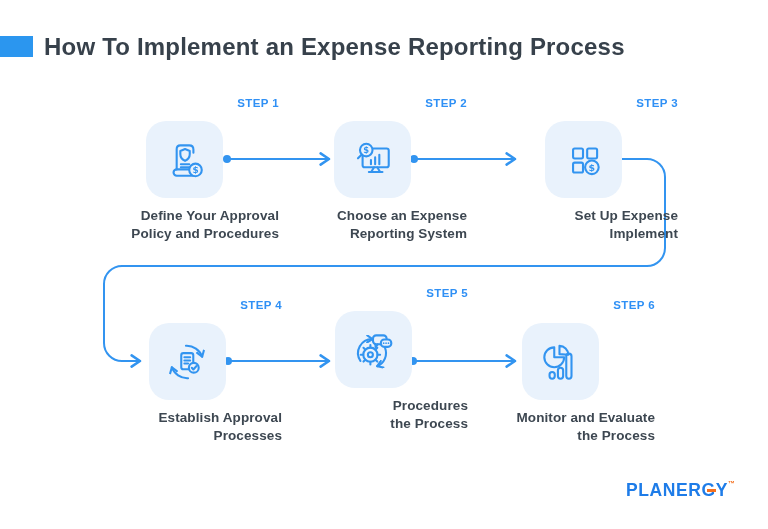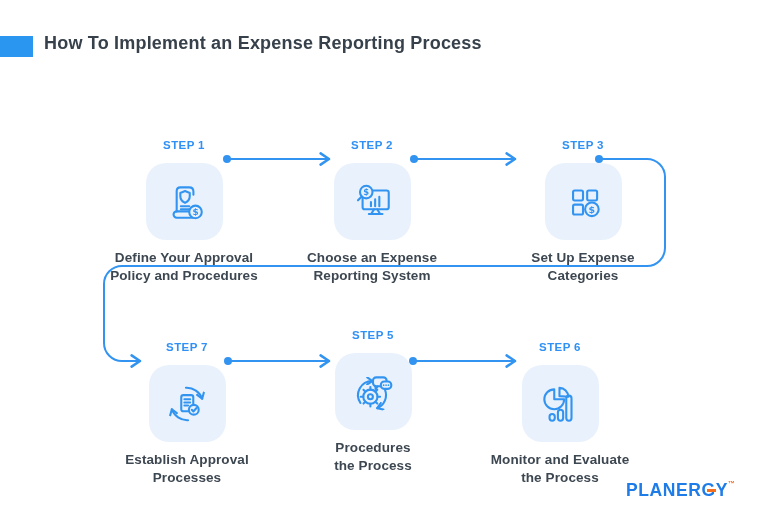--- a/index.html
+++ b/index.html
@@ -9,25 +9,25 @@
     font-family:"Liberation Sans","DejaVu Sans",sans-serif;
     -webkit-font-smoothing:antialiased;
   }
   
   .title-accent{
     position:absolute;left:0;top:36px;width:33px;height:21px;
     background:#2b96ef;
   }
   .page-title{
     position:absolute;left:44px;top:33px;margin:0;
-    font-size:18px;font-weight:700;color:#37414b;letter-spacing:.2px;
+    font-size:24px;font-weight:700;color:#37414b;letter-spacing:.2px;
     white-space:nowrap;
   }
   
-  .step{position:absolute;width:190px;text-align:center;margin-top:42px;}
+  .step{position:absolute;width:190px;text-align:right;}
   .step-label{
     font-size:11.5px;font-weight:700;color:#2f90f5;
     letter-spacing:.4px;height:14px;line-height:14px;margin-bottom:11px;
   }
   .icon-box{
     width:77px;height:77px;margin:0 auto;border-radius:20px;
     background:#e9f2fc;display:flex;align-items:center;justify-content:center;
   }
   .icon-box svg{display:block;}
   .step-caption{
@@ -126,26 +126,26 @@
         <rect x="12.5" y="11" width="9.5" height="9.5" rx="1.5"></rect>
         <rect x="26" y="11" width="9.5" height="9.5" rx="1.5"></rect>
         <rect x="12.5" y="24.5" width="9.5" height="9.5" rx="1.5"></rect>
         <circle cx="30.5" cy="29" r="6.5"></circle>
       </g>
       <text x="30.5" y="32.2" text-anchor="middle" font-size="9" font-weight="bold" fill="#3294f0" font-family="DejaVu Sans, sans-serif">$</text>
     </svg>
   </div>
   <div class="step-caption">
     <div>Set Up Expense</div>
-    <div>Categories</div>
+    <div>Implement</div>
   </div>
 </div>
 
 <div class="step" style="left:92px;top:298px">
-  <div class="step-label">STEP 7</div>
+  <div class="step-label">STEP 4</div>
   <div class="icon-box">
     <svg width="46" height="46" viewBox="0 0 44 44">
       <g stroke="#3294f0" stroke-width="2" fill="none" stroke-linecap="round" stroke-linejoin="round">
         <path d="M21 6.5 A15.5 15.5 0 0 1 36.5 17" marker-end="url(#arrs)"></path>
         <path d="M23 37.5 A15.5 15.5 0 0 1 7.5 27" marker-end="url(#arrs)"></path>
         <rect x="16.5" y="13.5" width="11.5" height="15.5" rx="2"></rect>
         <path d="M19.5 17.5 h5.5 M19.5 20.5 h5.5 M19.5 23.5 h3.5"></path>
         <circle cx="28.5" cy="27.5" r="4.7" fill="#e9f2fc"></circle>
         <path d="M26.6 27.5 l1.5 1.6 l3 -3.2"></path>
       </g>

